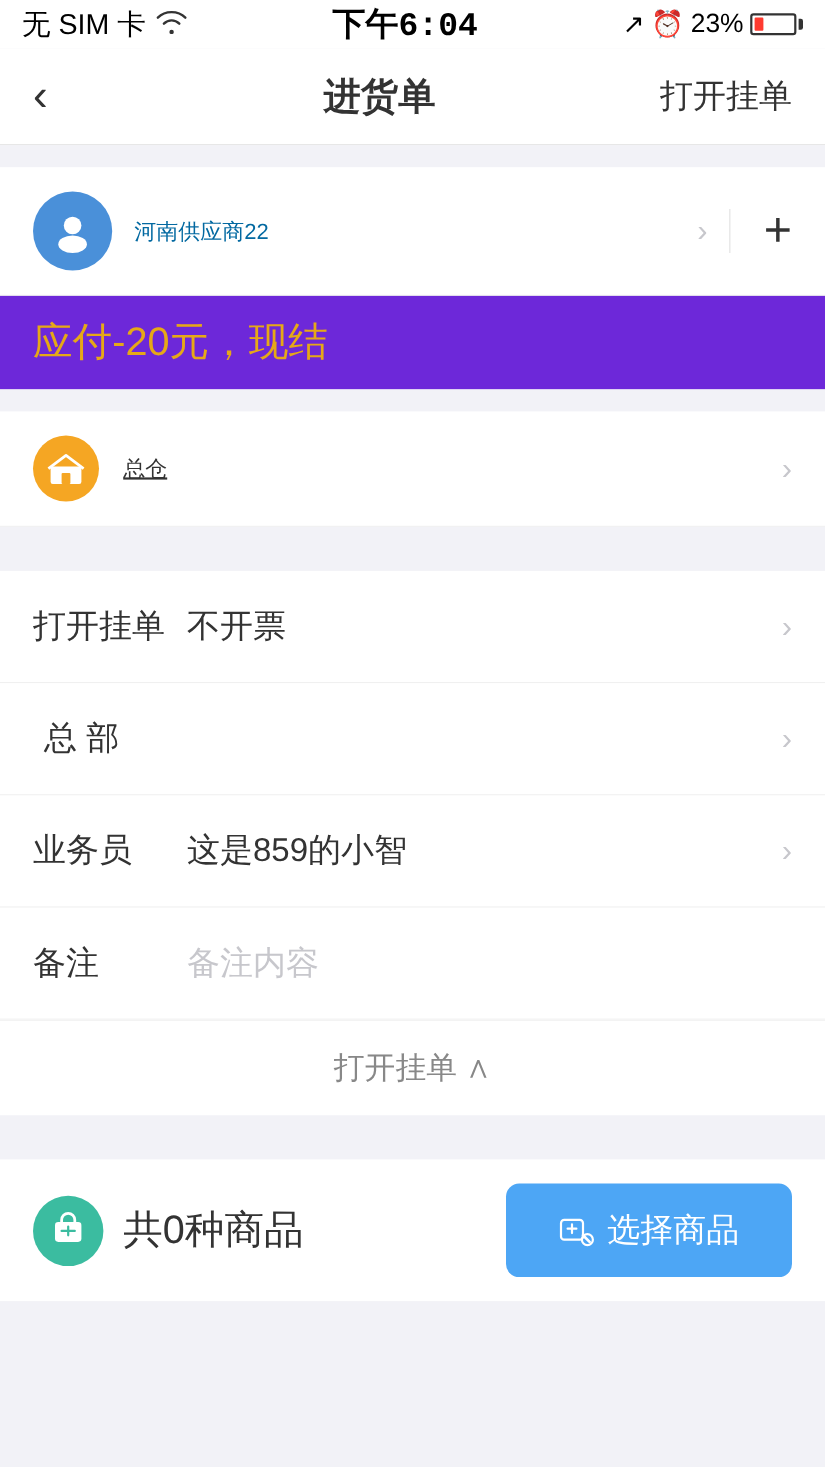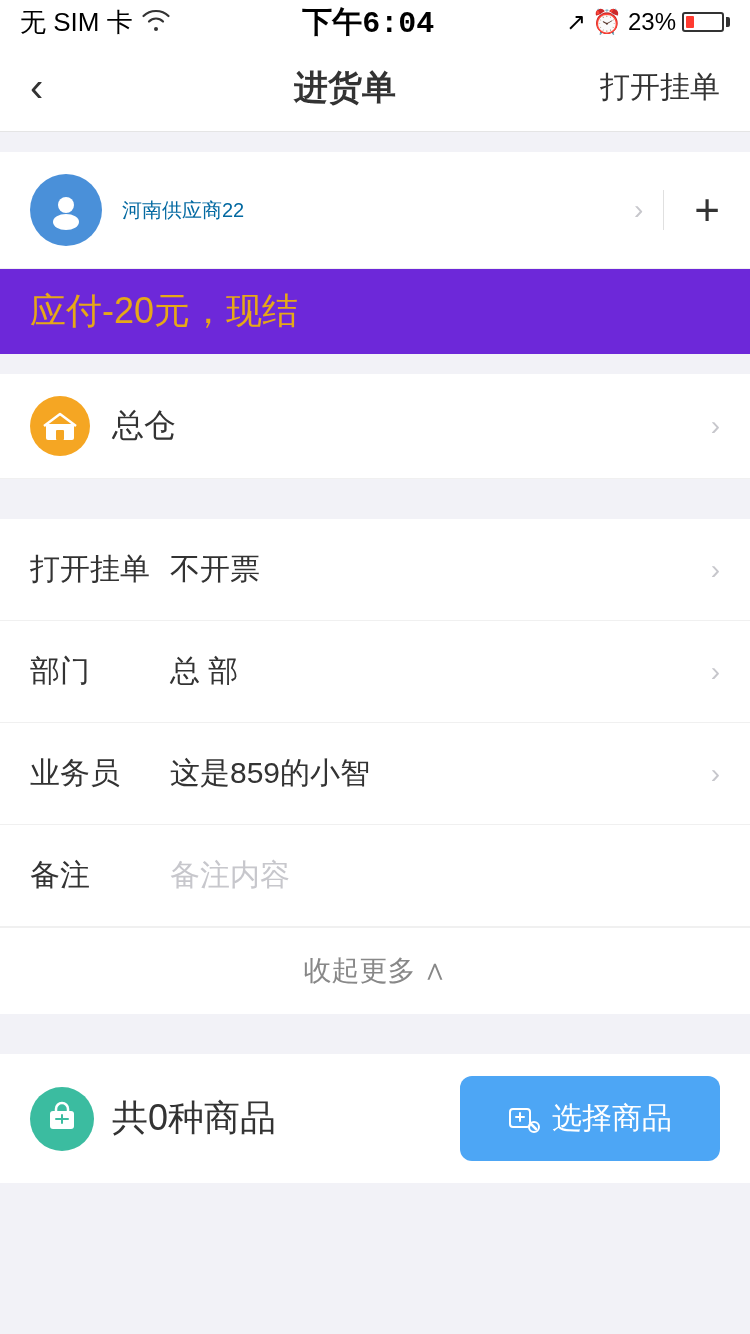--- a/index.html
+++ b/index.html
@@ -130,22 +130,23 @@
       border-radius: 50%;
       background: #f5a623;
       display: flex;
       align-items: center;
       justify-content: center;
       margin-right: 22px;
       flex-shrink: 0;
     }
     .warehouse-name {
       flex: 1;
-      font-size: 32px;
-      color: #333;
+      font-size: 20px;
+      color: #333;
+      text-decoration: underline;
     }
     .row-chevron {
       color: #c7c7cc;
       font-size: 28px;
     }
 
     
     .form-section {
       background: #fff;
       margin-top: 20px;
@@ -335,38 +336,37 @@
 
 <div class="form-section">
 
   <div class="form-row">
     <div class="form-label">打开挂单</div>
     <div class="form-value">不开票</div>
     <div class="row-chevron">›</div>
   </div>
 
   <div class="form-row">
-    <div class="form-label">部门</div>
     <div class="form-value">总 部</div>
     <div class="row-chevron">›</div>
   </div>
 
   <div class="form-row">
     <div class="form-label">业务员</div>
     <div class="form-value">这是859的小智</div>
     <div class="row-chevron">›</div>
   </div>
 
   <div class="form-row">
     <div class="form-label">备注</div>
     <div class="form-placeholder">备注内容</div>
   </div>
 
   <div class="collapse-row">
-    <span>收起更多 ∧</span>
+    <span>打开挂单 ∧</span>
   </div>
 </div>
 
 <div class="section-divider"></div>
 
 <div class="bottom-action">
   <div class="product-count-wrap">
     <div class="product-icon-wrap">
       <svg width="36" height="36" viewBox="0 0 36 36" fill="none">
         <rect x="6" y="10" width="24" height="18" rx="3" fill="white"></rect>

